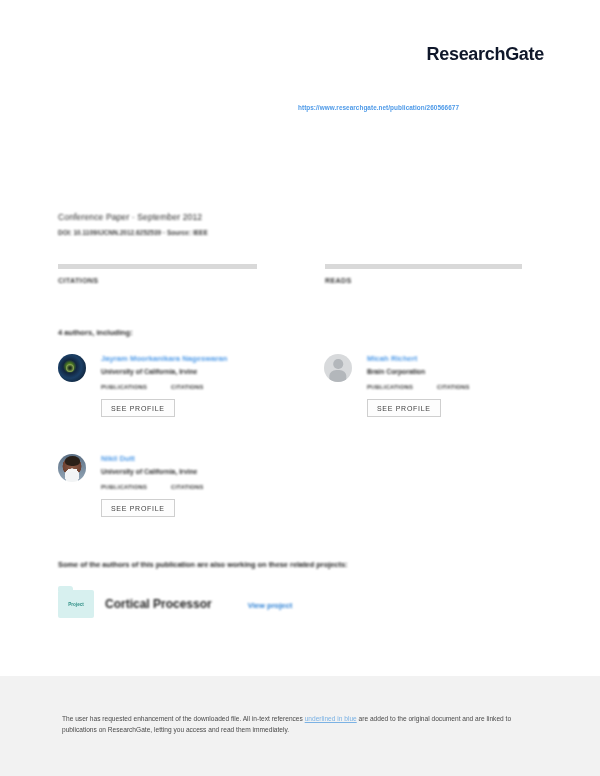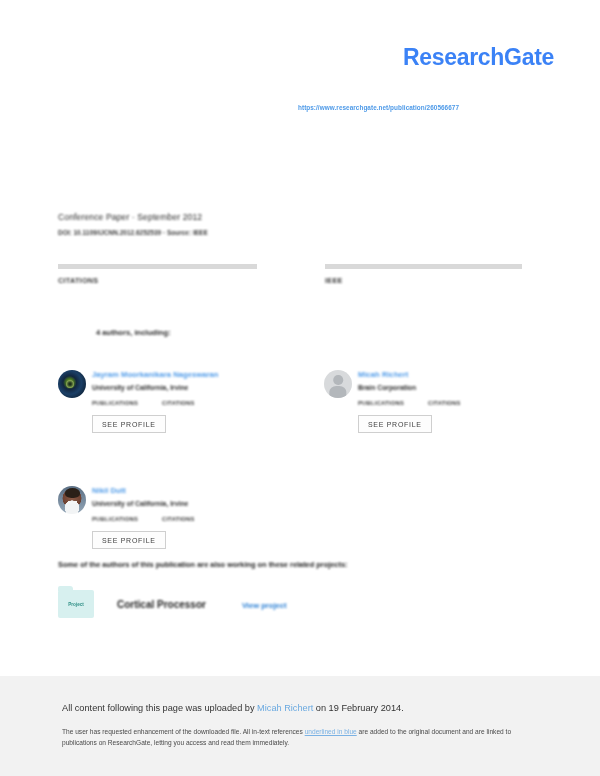--- a/index.html
+++ b/index.html
@@ -19,24 +19,24 @@
   .page {
     position: relative;
     width: 600px;
     height: 676px;
     background: #ffffff;
     box-sizing: border-box;
   }
 
   .rg-logo {
     position: absolute;
-    right: 46px;
+    right: 56px;
     top: 44px;
-    color: #3b82f6;
-    font-size: 23px;
+    color: #0f172a;
+    font-size: 18px;
     font-weight: bold;
     letter-spacing: -0.3px;
     filter: blur(0.55px);
     white-space: nowrap;
   }
 
   .paper-url {
     position: absolute;
     left: 298px;
     top: 104px;
@@ -100,39 +100,37 @@
 
   
   .authors-title {
     position: absolute;
     left: 58px;
     top: 328px;
     color: #2b2b2b;
     font-size: 7.6px;
     font-weight: bold;
     filter: blur(0.8px);
-    margin-left: 38px;
   }
 
   .authors-grid {
     position: absolute;
     left: 58px;
     top: 354px;
     width: 470px;
   }
   .author-row {
     display: flex;
     gap: 62px;
   }
   .author {
     width: 205px;
     position: relative;
     display: flex;
-    gap: 6px;
-    margin-top: 16px;
+    gap: 15px;
   }
   .avatar {
     width: 28px;
     height: 28px;
     border-radius: 50%;
     flex: 0 0 28px;
     overflow: hidden;
     position: relative;
     background: #d4d6d8;
   }
@@ -292,25 +290,24 @@
     position: relative;
     z-index: 2;
   }
   .project-text {
     display: flex;
     align-items: baseline;
     gap: 4px;
   }
   .project-title {
     color: #1f1f1f;
-    font-size: 10px;
+    font-size: 12px;
     font-weight: bold;
     filter: blur(0.85px);
     white-space: nowrap;
-    margin-left: 12px;
   }
   .project-link {
     color: #2a7fd4;
     font-size: 7.6px;
     font-weight: bold;
     filter: blur(0.85px);
     white-space: nowrap;
     margin-left: 32px;
   }
 
@@ -359,21 +356,21 @@
     <div class="meta-line2">DOI: 10.1109/IJCNN.2012.6252539 · Source: IEEE</div>
   </div>
 
   <div class="stats">
     <div class="stat-col">
       <div class="stat-bar"></div>
       <div class="stat-label">CITATIONS</div>
     </div>
     <div class="stat-col wide">
       <div class="stat-bar"></div>
-      <div class="stat-label">IEEE</div>
+      <div class="stat-label">READS</div>
     </div>
   </div>
 
   <div class="authors-title">4 authors, including:</div>
 
   <div class="authors-grid">
 
     <div class="author-row">
 
       <div class="author">
@@ -433,19 +430,16 @@
     </div>
     <div class="project-text">
       <span class="project-title">Cortical Processor</span>
       <span class="project-link">View project</span>
     </div>
   </div>
 
 </div>
 
 <div class="footer">
-  <div class="footer-main">
-    <span>All content following this page was uploaded by </span><span class="lnk">Micah Richert</span><span> on 19 February 2014.</span>
-  </div>
   <div class="footer-sub">
     <span>The user has requested enhancement of the downloaded file. All in-text references </span><span class="ulnk">underlined in blue</span><span> are added to the original document and are linked to publications on ResearchGate, letting you access and read them immediately.</span>
   </div>
 </div>
 
 </body></html>

